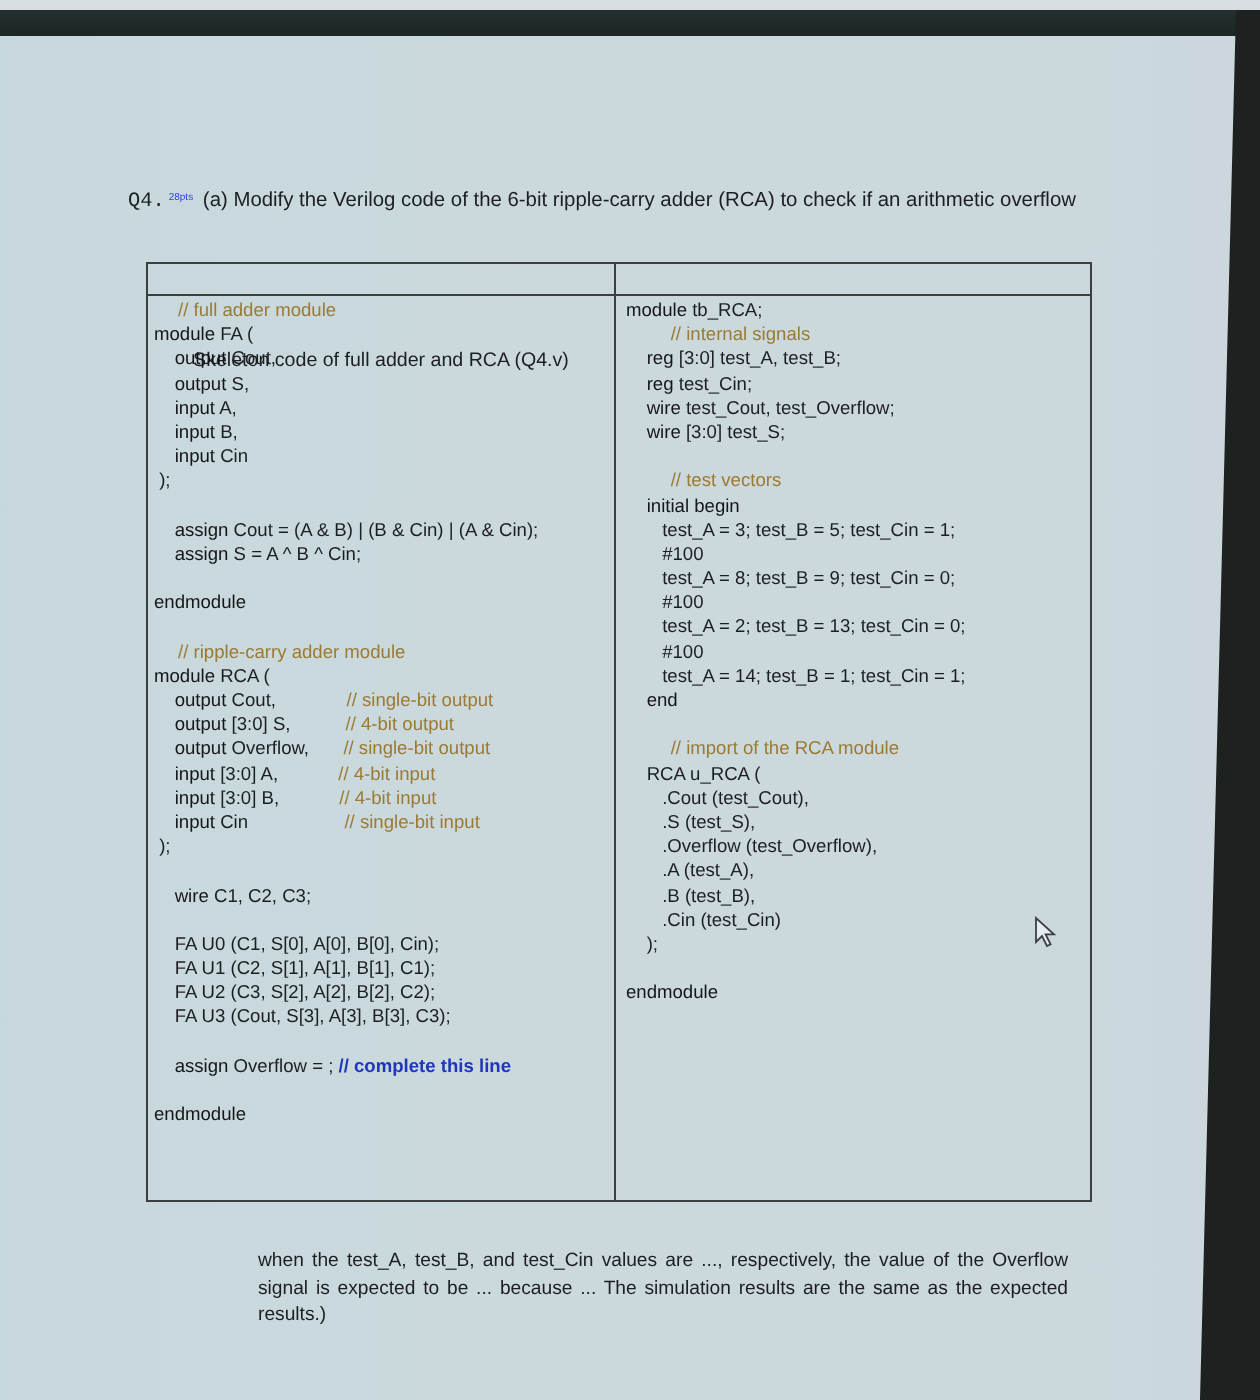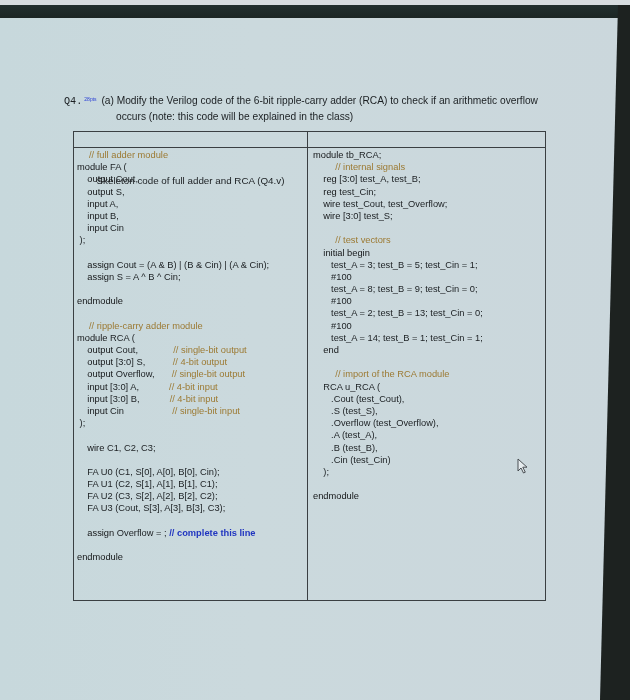--- a/index.html
+++ b/index.html
@@ -41,29 +41,29 @@
 <body>
 
 <div class="top-strip"></div>
 <div class="bezel-top"></div>
 <div class="screen"></div>
 <div class="bezel-right"></div>
 
 <div class="question">
   <span class="qnum">Q4.</span><sup>28pts</sup>
   <span>(a) Modify the Verilog code of the 6-bit ripple-carry adder (RCA) to check if an arithmetic overflow</span>
-  <span class="indent">occurs (note: this code will be explained in the class)</span>
 </div>
 
 <div class="tbl">
   <div class="divider"></div>
   <div class="hdrline"></div>
   <div class="hdr left">Skeleton code of full adder and RCA (Q4.v)</div>
   <div class="code left" id="leftCode"><span class="ln"><span class="cm">// full adder module</span></span><span class="ln"><span class="kw">module</span><span> FA (</span></span><span class="ln"><span class="kw">    output</span><span> Cout,</span></span><span class="ln"><span class="kw">    output</span><span> S,</span></span><span class="ln"><span class="kw">    input</span><span> A,</span></span><span class="ln"><span class="kw">    input</span><span> B,</span></span><span class="ln"><span class="kw">    input</span><span> Cin</span></span><span class="ln"><span> );</span></span><span class="ln"><span></span></span><span class="ln"><span class="kw">    assign</span><span> Cout = (A &amp; B) | (B &amp; Cin) | (A &amp; Cin);</span></span><span class="ln"><span class="kw">    assign</span><span> S = A ^ B ^ Cin;</span></span><span class="ln"><span></span></span><span class="ln"><span class="kw">endmodule</span></span><span class="ln"><span></span></span><span class="ln"><span class="cm">// ripple-carry adder module</span></span><span class="ln"><span class="kw">module</span><span> RCA (</span></span><span class="ln"><span class="kw">    output</span><span> Cout,         </span><span class="cm">// single-bit output</span></span><span class="ln"><span class="kw">    output</span><span> [3:0] S,      </span><span class="cm">// 4-bit output</span></span><span class="ln"><span class="kw">    output</span><span> Overflow,  </span><span class="cm">// single-bit output</span></span><span class="ln"><span class="kw">    input</span><span> [3:0] A,       </span><span class="cm">// 4-bit input</span></span><span class="ln"><span class="kw">    input</span><span> [3:0] B,       </span><span class="cm">// 4-bit input</span></span><span class="ln"><span class="kw">    input</span><span> Cin              </span><span class="cm">// single-bit input</span></span><span class="ln"><span> );</span></span><span class="ln"><span></span></span><span class="ln"><span class="kw">    wire</span><span> C1, C2, C3;</span></span><span class="ln"><span></span></span><span class="ln"><span>    FA U0 (C1, S[0], A[0], B[0], Cin);</span></span><span class="ln"><span>    FA U1 (C2, S[1], A[1], B[1], C1);</span></span><span class="ln"><span>    FA U2 (C3, S[2], A[2], B[2], C2);</span></span><span class="ln"><span>    FA U3 (Cout, S[3], A[3], B[3], C3);</span></span><span class="ln"><span></span></span><span class="ln"><span class="kw">    assign</span><span> Overflow = ; </span><span class="cmb">// complete this line</span></span><span class="ln"><span></span></span><span class="ln"><span class="kw">endmodule</span></span></div>
   <div class="code right" id="rightCode"><span class="ln"><span class="kw">module</span><span> tb_RCA;</span></span><span class="ln"><span class="cm">    // internal signals</span></span><span class="ln"><span class="kw">    reg</span><span> [3:0] test_A, test_B;</span></span><span class="ln"><span class="kw">    reg</span><span> test_Cin;</span></span><span class="ln"><span class="kw">    wire</span><span> test_Cout, test_Overflow;</span></span><span class="ln"><span class="kw">    wire</span><span> [3:0] test_S;</span></span><span class="ln"><span></span></span><span class="ln"><span class="cm">    // test vectors</span></span><span class="ln"><span class="kw">    initial begin</span></span><span class="ln"><span>       test_A = 3; test_B = 5; test_Cin = 1;</span></span><span class="ln"><span>       #100</span></span><span class="ln"><span>       test_A = 8; test_B = 9; test_Cin = 0;</span></span><span class="ln"><span>       #100</span></span><span class="ln"><span>       test_A = 2; test_B = 13; test_Cin = 0;</span></span><span class="ln"><span>       #100</span></span><span class="ln"><span>       test_A = 14; test_B = 1; test_Cin = 1;</span></span><span class="ln"><span class="kw">    end</span></span><span class="ln"><span></span></span><span class="ln"><span class="cm">    // import of the RCA module</span></span><span class="ln"><span>    RCA u_RCA (</span></span><span class="ln"><span>       .Cout (test_Cout),</span></span><span class="ln"><span>       .S (test_S),</span></span><span class="ln"><span>       .Overflow (test_Overflow),</span></span><span class="ln"><span>       .A (test_A),</span></span><span class="ln"><span>       .B (test_B),</span></span><span class="ln"><span>       .Cin (test_Cin)</span></span><span class="ln"><span>    );</span></span><span class="ln"><span></span></span><span class="ln"><span class="kw">endmodule</span></span></div>
 </div>
 
 <div class="partb">
+  <span class="line2">when the test_A, test_B, and test_Cin values are ..., respectively, the value of the Overflow signal is expected to be ... because ... The simulation results are the same as the expected results.)</span>
 </div>
 
 <svg class="cursor" viewBox="0 0 12 16">
   <path d="M1 1 L1 13 L4 10 L6.5 15 L8.3 14.2 L5.8 9.2 L10 9.2 Z" fill="#e6ecef" stroke="#3b4044" stroke-width="0.9"></path>
 </svg>
 
 </body></html>

